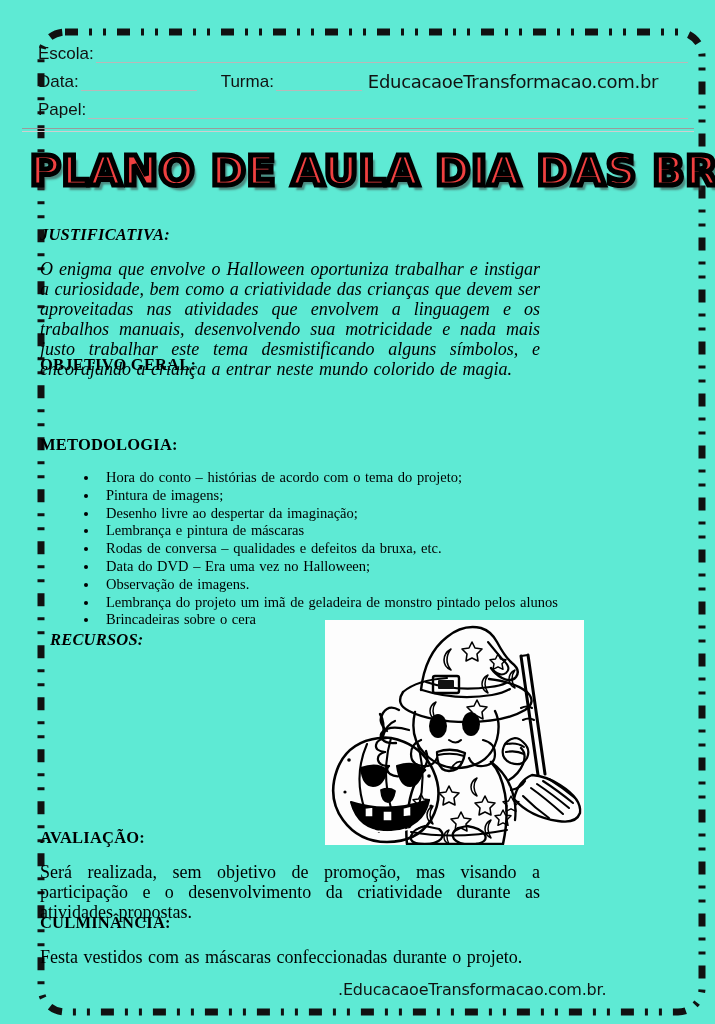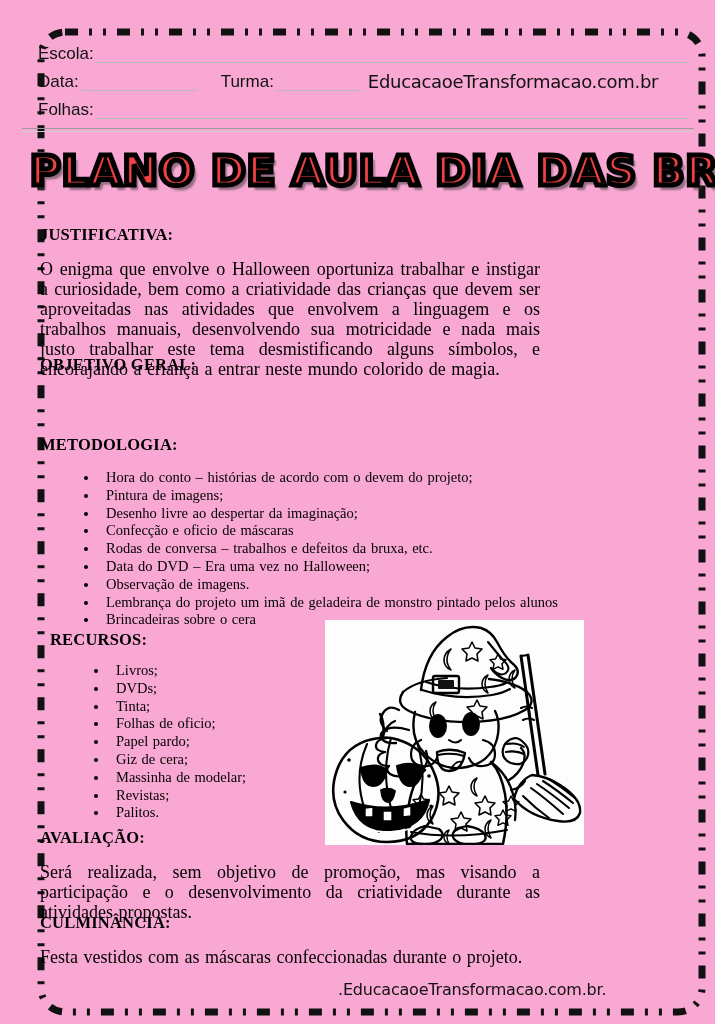--- a/index.html
+++ b/index.html
@@ -5,21 +5,21 @@
   html,body{margin:0;padding:0;}
   body{
     width:715px;height:1024px;
     background:#ffffff;
     font-family:"Liberation Serif", serif;
     overflow:hidden;
     position:relative;
   }
   .page{
     position:absolute;left:0;top:0;width:715px;height:1024px;
-    background:#f9a8d4;
+    background:#5eead4;
     box-sizing:border-box;
   }
   
   .frame{
     position:absolute;
     left:14px;top:10px;
     width:687px;height:1004px;
     box-sizing:border-box;
     border:3px dashed #111;
     border-radius:26px;
@@ -128,24 +128,24 @@
     position:relative;
     padding-left:22px;
     word-spacing:1px;
   }
   ul.bul li::before{
     content:"";
     position:absolute;left:0;top:7px;
     width:4px;height:4px;border-radius:50%;background:#000;
   }
   
-  .s-just{position:absolute;left:0;top:0;width:520px;}
+  .s-just{position:absolute;left:0;top:0;width:520px;font-style:italic;}
   .s-obj{position:absolute;left:0;top:130px;width:520px;}
   .s-met{position:absolute;left:0;top:210px;width:540px;}
-  .s-rec{position:absolute;left:10px;top:405px;width:300px;}
+  .s-rec{position:absolute;left:10px;top:405px;width:300px;font-style:italic;}
   .s-ava{position:absolute;left:0;top:603px;width:520px;}
   .s-cul{position:absolute;left:0;top:688px;width:520px;}
   .s-rec h2.sec{margin-bottom:12px;}
   .s-ava h2.sec, .s-cul h2.sec{margin-bottom:14px;}
   
   .illus{
     position:absolute;left:325px;top:620px;
     width:259px;height:225px;
     background:#fdfdfd;
     overflow:hidden;
@@ -177,21 +177,21 @@
       <span class="hfill"></span>
     </div>
     <div class="hline">
       <span class="hlabel">Data:</span>
       <span class="hfill short"></span>
       <span class="hlabel" style="padding-left:24px;text-align:right;">Turma:</span>
       <span class="hfill shorter"></span>
       <span class="brand-head">EducacaoeTransformacao.com.br</span>
     </div>
     <div class="hline">
-      <span class="hlabel">Folhas:</span>
+      <span class="hlabel">Papel:</span>
       <span class="hfill"></span>
     </div>
   </div>
   <div class="rule-under-header"></div>
   <div class="rule-under-header2"></div>
 
   <div class="title-wrap">
     <div class="bubble-title" id="bigTitle" data-text="PLANO DE AULA DIA DAS BRUXAS">PLANO DE AULA DIA DAS BRUXAS</div>
   </div>
 
@@ -202,45 +202,34 @@
       <p class="para">O enigma que envolve o Halloween oportuniza trabalhar e instigar a curiosidade, bem como a criatividade das crianças que devem ser aproveitadas nas atividades que envolvem a linguagem e os trabalhos manuais, desenvolvendo sua motricidade e nada mais justo trabalhar este tema desmistificando alguns símbolos, e encorajando a criança a entrar neste mundo colorido de magia.</p>
     </section>
 
     <section class="s-obj">
       <h2 class="sec">OBJETIVO GERAL:</h2>
     </section>
 
     <section class="s-met">
       <h2 class="sec">METODOLOGIA:</h2>
       <ul class="bul" id="metList">
-          <li>Hora do conto – histórias de acordo com o devem do projeto;</li>
+          <li>Hora do conto – histórias de acordo com o tema do projeto;</li>
           <li>Pintura de imagens;</li>
           <li>Desenho livre ao despertar da imaginação;</li>
-          <li>Confecção e oficio de máscaras</li>
-          <li>Rodas de conversa – trabalhos e defeitos da bruxa, etc.</li>
+          <li>Lembrança e pintura de máscaras</li>
+          <li>Rodas de conversa – qualidades e defeitos da bruxa, etc.</li>
           <li>Data do DVD – Era uma vez no Halloween;</li>
           <li>Observação de imagens.</li>
           <li>Lembrança do projeto um imã de geladeira de monstro pintado pelos alunos</li>
           <li>Brincadeiras sobre o cera</li>
         </ul>
     </section>
 
     <section class="s-rec">
       <h2 class="sec">RECURSOS:</h2>
-      <ul class="bul" id="recList">
-          <li>Livros;</li>
-          <li>DVDs;</li>
-          <li>Tinta;</li>
-          <li>Folhas de oficio;</li>
-          <li>Papel pardo;</li>
-          <li>Giz de cera;</li>
-          <li>Massinha de modelar;</li>
-          <li>Revistas;</li>
-          <li>Palitos.</li>
-        </ul>
     </section>
 
     <section class="s-ava">
       <h2 class="sec">AVALIAÇÃO:</h2>
       <p class="para">Será realizada, sem objetivo de promoção, mas visando a participação e o desenvolvimento da criatividade durante as atividades propostas.</p>
     </section>
 
     <section class="s-cul">
       <h2 class="sec">CULMINÂNCIA:</h2>
       <p class="para">Festa vestidos com as máscaras confeccionadas durante o projeto.</p>

